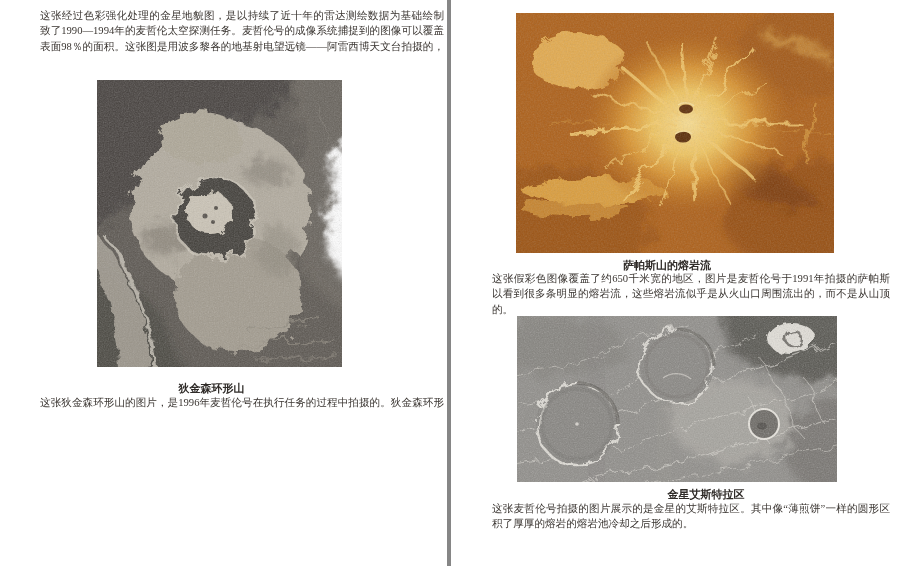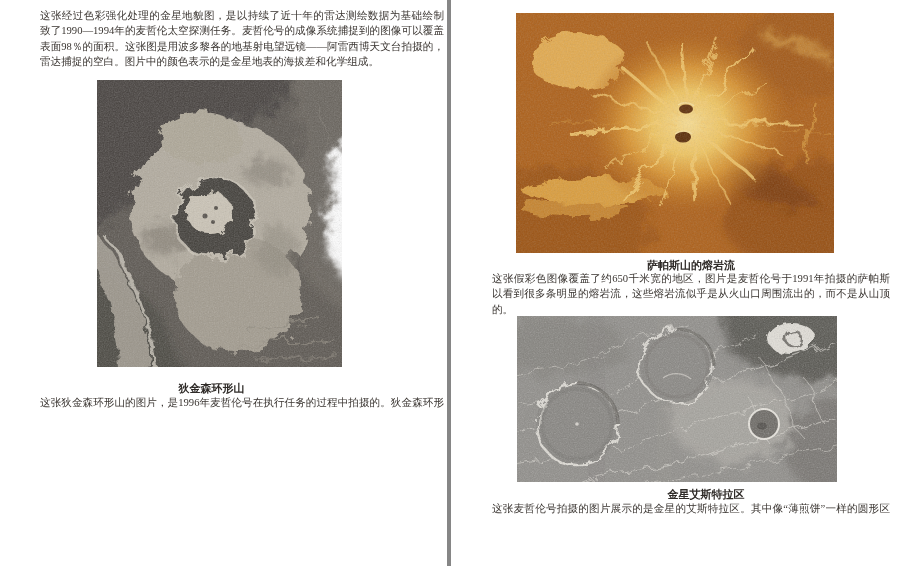--- a/index.html
+++ b/index.html
@@ -19,21 +19,20 @@
 <body>
 
 <div id="spread">
 
   <div>
 
     <div class="para" style="left:40px;top:8px;width:404px;">
       <div class="tl just">这张经过色彩强化处理的金星地貌图，是以持续了近十年的雷达测绘数据为基础绘制的，最终导</div>
       <div class="tl just">致了1990—1994年的麦哲伦太空探测任务。麦哲伦号的成像系统捕捉到的图像可以覆盖超过金星</div>
       <div class="tl just">表面98％的面积。这张图是用波多黎各的地基射电望远镜——阿雷西博天文台拍摄的，它填补了</div>
-      <div class="tl">雷达捕捉的空白。图片中的颜色表示的是金星地表的海拔差和化学组成。</div>
     </div>
 
     <svg class="photo" style="left:97px;top:80px;" width="245" height="287" viewBox="0 0 245 287" aria-hidden="true">
       <defs>
         <filter id="d1r" x="-40%" y="-40%" width="180%" height="180%">
           <feTurbulence type="fractalNoise" baseFrequency="0.06" numOctaves="4" seed="8" result="t"></feTurbulence>
           <feDisplacementMap in="SourceGraphic" in2="t" scale="20"></feDisplacementMap>
         </filter>
         <filter id="d1s" x="-40%" y="-40%" width="180%" height="180%">
           <feGaussianBlur in="SourceGraphic" stdDeviation="4" result="b"></feGaussianBlur>
@@ -142,21 +141,21 @@
         <ellipse cx="170" cy="96" rx="7" ry="4.5" fill="#60300a"></ellipse>
         <ellipse cx="167" cy="124" rx="8" ry="5.5" fill="#5c2d09"></ellipse>
         <path d="M162 92 C166 89 174 89 178 93" stroke="#f7e0a0" stroke-width="1.5" fill="none" opacity="0.9"></path>
         <path d="M159 121 C164 117 172 117 176 121" stroke="#f7e0a0" stroke-width="1.5" fill="none" opacity="0.9"></path>
       </g>
       <path d="M248 22 C272 34 296 28 316 48" stroke="#edbd5b" stroke-width="6" fill="none" opacity="0.85" filter="url(#s2s)"></path>
       <path d="M300 90 C290 110 298 130 290 150" stroke="#d79a3e" stroke-width="2" fill="none" opacity="0.7" filter="url(#s2r)"></path>
       <rect width="318" height="240" filter="url(#s2n)" opacity="0.22"></rect>
     </svg>
 
-    <div class="caption" style="left:532px;top:258px;width:318px;">萨帕斯山的熔岩流</div>
+    <div class="caption" style="left:508px;top:258px;width:318px;">萨帕斯山的熔岩流</div>
 
     <div class="para" style="left:492px;top:271px;width:398px;">
       <div class="tl just">这张假彩色图像覆盖了约650千米宽的地区，图片是麦哲伦号于1991年拍摄的萨帕斯山。图片中可</div>
       <div class="tl just">以看到很多条明显的熔岩流，这些熔岩流似乎是从火山口周围流出的，而不是从山顶喷薄而出</div>
       <div class="tl">的。</div>
     </div>
 
     <svg class="photo" style="left:517px;top:316px;" width="320" height="166" viewBox="0 0 320 166" aria-hidden="true">
       <defs>
         <filter id="e3r" x="-40%" y="-40%" width="180%" height="180%">
@@ -215,16 +214,17 @@
         <ellipse cx="274" cy="22" rx="24" ry="16" fill="#e2dfd8" filter="url(#e3r)"></ellipse>
         <circle cx="276" cy="22" r="8" fill="none" stroke="#55524d" stroke-width="2.5" opacity="0.8" filter="url(#e3r)"></circle>
       </g>
       <rect width="320" height="166" filter="url(#e3n)" opacity="0.35"></rect>
     </svg>
 
     <div class="caption" style="left:546px;top:487px;width:320px;">金星艾斯特拉区</div>
 
     <div class="para" style="left:492px;top:501px;width:398px;">
       <div class="tl just">这张麦哲伦号拍摄的图片展示的是金星的艾斯特拉区。其中像“薄煎饼”一样的圆形区域，是沉</div>
+      <div class="tl">积了厚厚的熔岩的熔岩池冷却之后形成的。</div>
     </div>
   </div>
 
 </div>
 
 </body></html>

